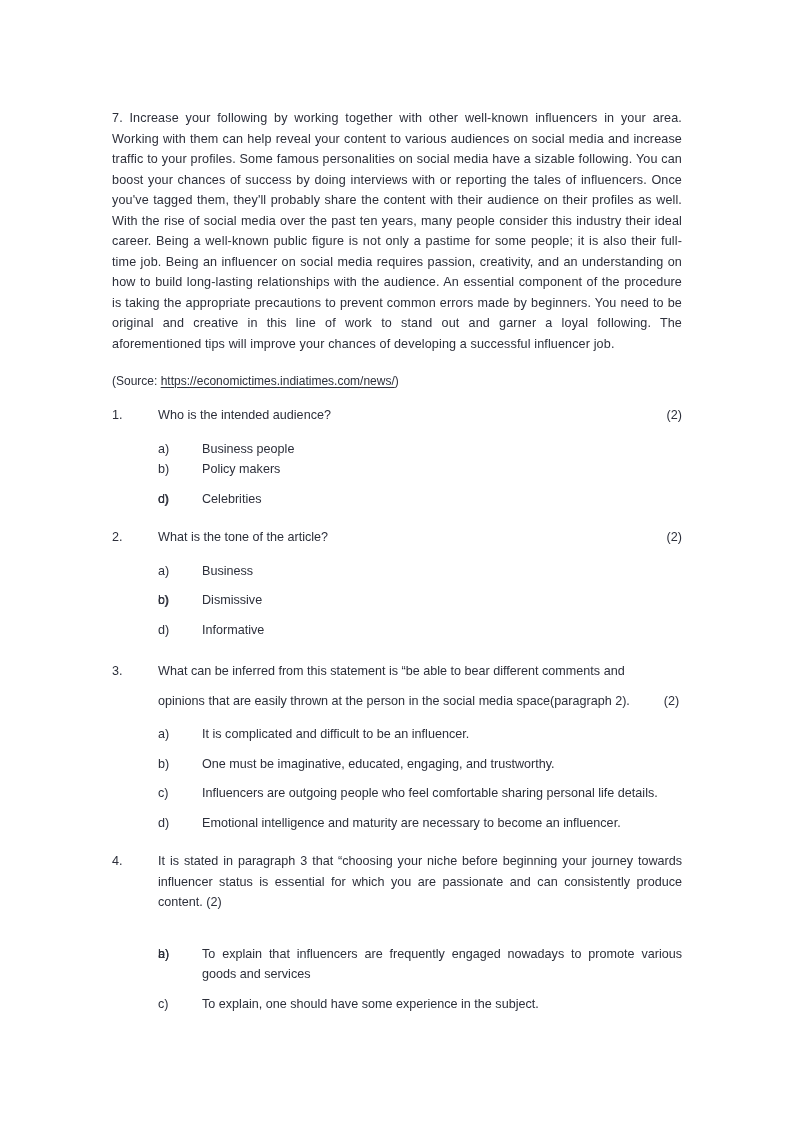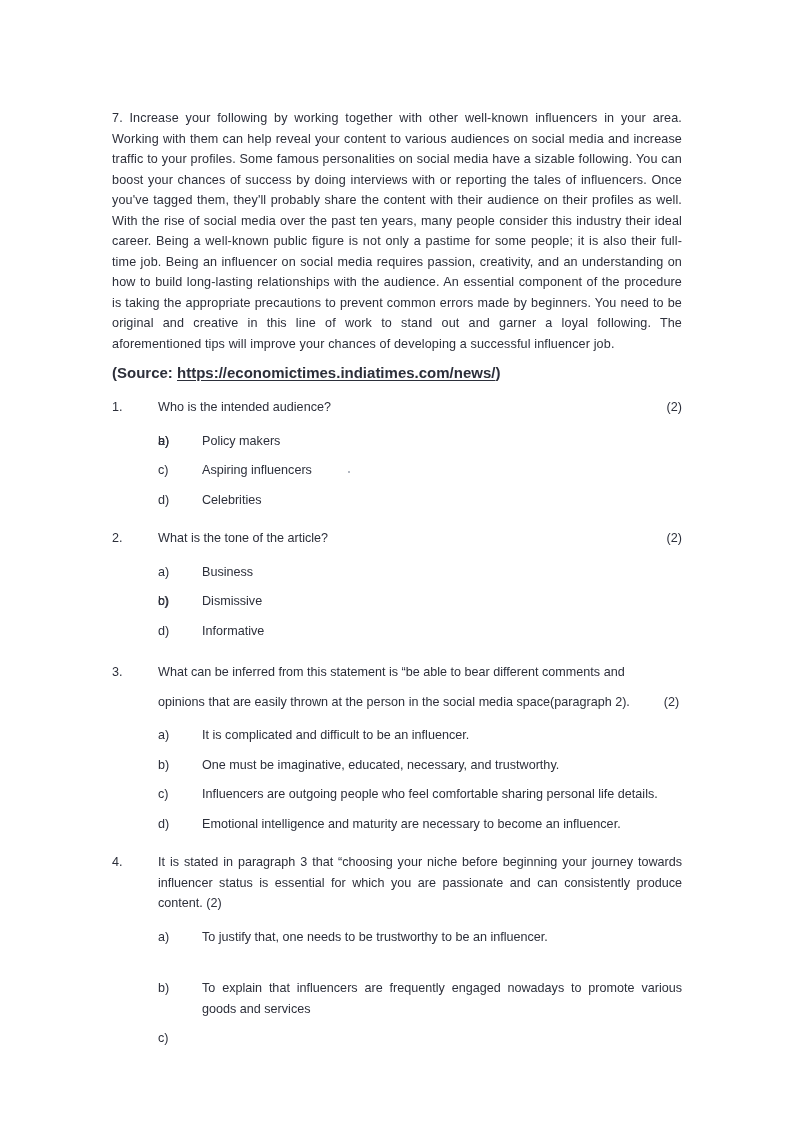--- a/index.html
+++ b/index.html
@@ -37,25 +37,24 @@
     font-size: 12.6px;
     line-height: 20.55px;
     text-align: justify;
     text-justify: inter-word;
     margin: 0 0 6px 0;
     letter-spacing: 0.01em;
   }
 
   
   .source-line {
-    font-size: 15px;
-    line-height: 20.5px;
-    margin: 8px 0 14px 0;
+    font-size: 12px;
+    line-height: 20.5px;
+    margin: 16px 0 14px 0;
     white-space: nowrap;
-    font-weight: bold;
   }
   .source-url {
     text-decoration: underline;
     text-underline-offset: 1.5px;
     color: #2c2f3a;
   }
 
   
   .question {
     position: relative;
@@ -158,28 +157,28 @@
 
     <div class="question gap-tight">
       <div class="q-head">
         <span class="q-num">1.</span>
         <span class="q-marks">(2)</span>
         <span class="q-text">Who is the intended audience?</span>
       </div>
       <ul class="options">
         <li class="option gap-med">
           <span class="opt-letter">a)</span>
+          <span class="opt-text">Business people</span>
         </li>
         <li class="option gap-tight">
           <span class="opt-letter">b)</span>
           <span class="opt-text">Policy makers</span>
         </li>
         <li class="option gap-small">
           <span class="opt-letter">c)</span>
-          <span class="opt-text"><span>Aspiring influencers</span><span class="stray-dot"></span></span>
         </li>
         <li class="option gap-small">
           <span class="opt-letter">d)</span>
           <span class="opt-text">Celebrities</span>
         </li>
       </ul>
     </div>
 
     <div class="question gap-large">
       <div class="q-head">
@@ -214,47 +213,47 @@
       <div class="q-head gap-small">
         <span class="q-text"><span>opinions that are easily thrown at the person in the social media space(paragraph 2).</span><span class="q-marks-inline">(2)</span></span>
       </div>
       <ul class="options">
         <li class="option gap-med">
           <span class="opt-letter">a)</span>
           <span class="opt-text">It is complicated and difficult to be an influencer.</span>
         </li>
         <li class="option gap-small">
           <span class="opt-letter">b)</span>
-          <span class="opt-text">One must be imaginative, educated, necessary, and trustworthy.</span>
+          <span class="opt-text">One must be imaginative, educated, engaging, and trustworthy.</span>
         </li>
         <li class="option gap-small">
           <span class="opt-letter">c)</span>
           <span class="opt-text">Influencers are outgoing people who feel comfortable sharing personal life details.</span>
         </li>
         <li class="option gap-small">
           <span class="opt-letter">d)</span>
           <span class="opt-text">Emotional intelligence and maturity are necessary to become an influencer.</span>
         </li>
       </ul>
     </div>
 
     <div class="question gap-large">
       <div class="q-head">
         <span class="q-num">4.</span>
         <span class="q-text justified">It is stated in paragraph 3 that “choosing your niche before beginning your journey towards influencer status is essential for which you are passionate and can consistently produce content. (2)</span>
       </div>
       <ul class="options">
         <li class="option gap-med">
           <span class="opt-letter">a)</span>
-          <span class="opt-text">To justify that, one needs to be trustworthy to be an influencer.</span>
         </li>
         <li class="option gap-small">
           <span class="opt-letter">b)</span>
           <span class="opt-text justified">To explain that influencers are frequently engaged nowadays to promote various goods and services</span>
         </li>
         <li class="option gap-small">
           <span class="opt-letter">c)</span>
+          <span class="opt-text">To explain, one should have some experience in the subject.</span>
         </li>
       </ul>
     </div>
 
   </div>
 </div>
 
 </body></html>

